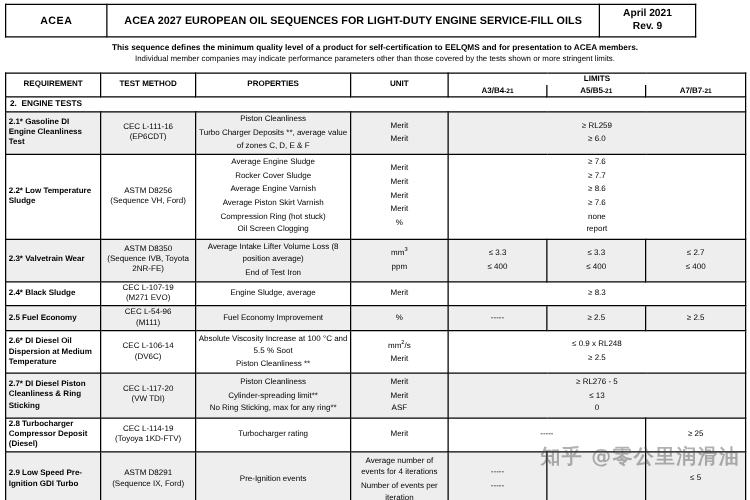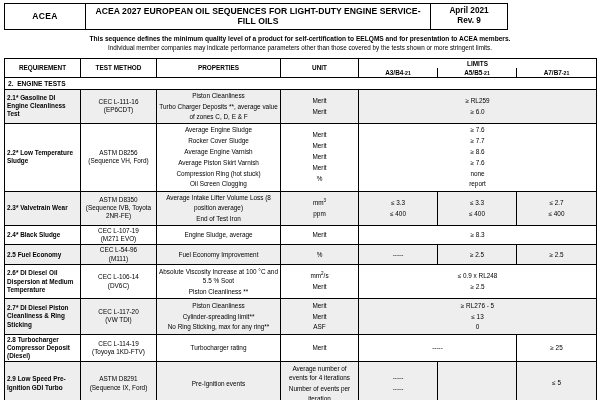--- a/index.html
+++ b/index.html
@@ -4,21 +4,21 @@
 <style>
   html,body{margin:0;padding:0;}
   body{
     width:600px;height:400px;overflow:hidden;background:#ffffff;
     font-family:"Liberation Sans",sans-serif;color:#000;
     -webkit-font-smoothing:none;
   }
   .page{position:relative;width:600px;height:400px;box-sizing:border-box;padding:3px 4px 0 4px;}
 
   
-  table{border-collapse:collapse;table-layout:fixed;width:504px;}
+  table{border-collapse:collapse;table-layout:fixed;width:553px;}
   .titlebar td{border:1.4px solid #000;padding:2px 3px;text-align:center;vertical-align:middle;}
   .cell-acea{width:74px;font-size:8.5px;font-weight:bold;letter-spacing:.4px;}
   .cell-title{font-size:8.6px;font-weight:bold;letter-spacing:.05px;}
   .cell-date{width:70px;font-size:8.2px;font-weight:bold;line-height:1.25;}
 
   
   .intro{padding:5px 2px 5px 2px;text-align:center;}
   .intro .l1{font-size:6.6px;font-weight:bold;line-height:1.35;}
   .intro .l2{font-size:6.3px;line-height:1.45;}
 
@@ -340,13 +340,14 @@
           <td class="lim outerR">
             <div class="stack">
               <div class="stackline">≤ 5</div>
               <div class="stackline"></div>
             </div>
           </td>
         </tr>
       </tbody>
   </table>
 
+  <div class="wm">知乎 @零公里润滑油</div>
 </div>
 
 </body></html>

